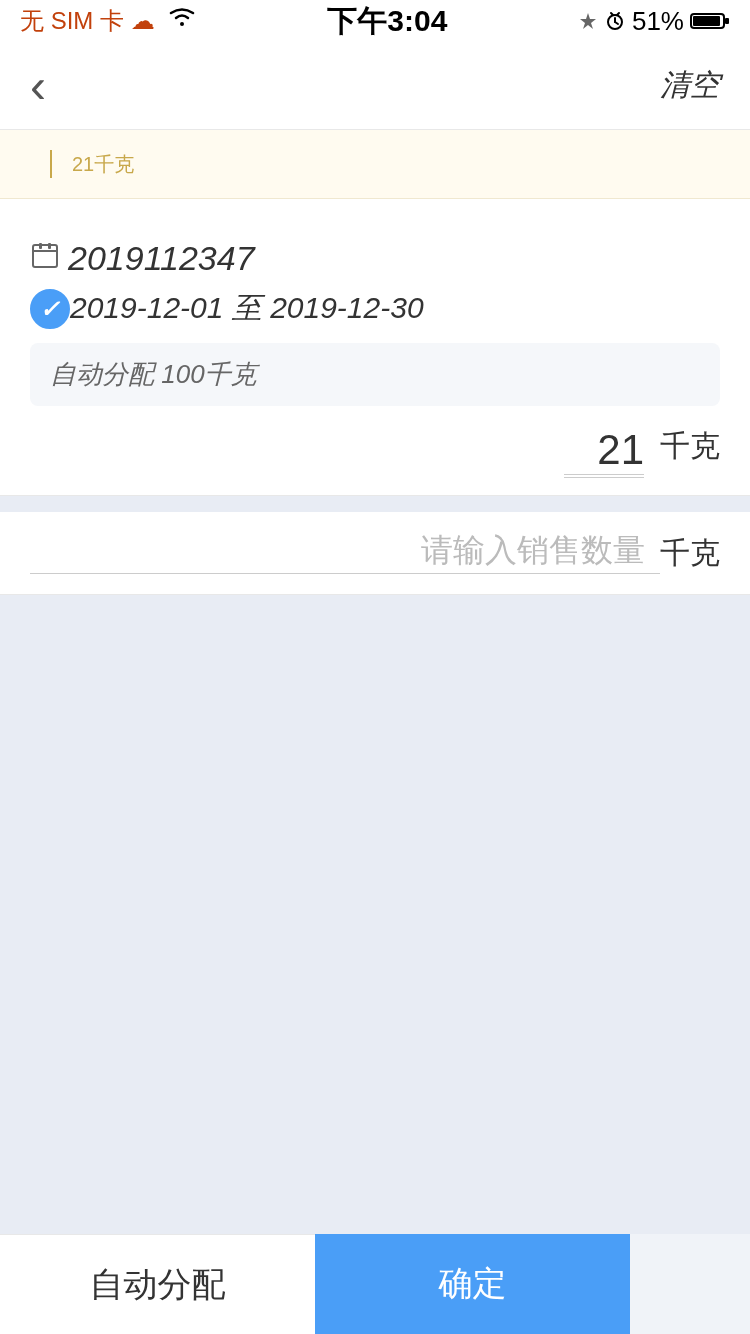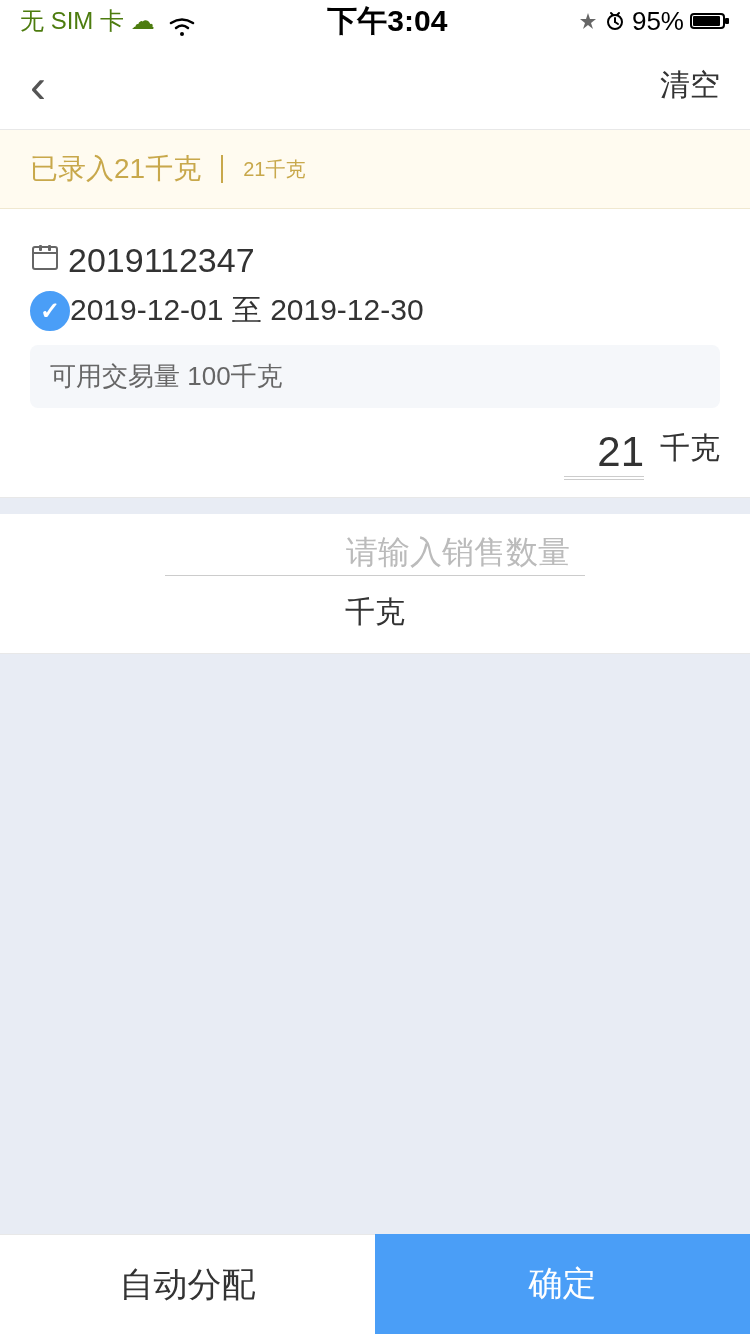--- a/index.html
+++ b/index.html
@@ -18,24 +18,24 @@
       height: 42px;
       background: #fff;
       display: flex;
       align-items: center;
       justify-content: space-between;
       padding: 0 20px;
       font-size: 26px;
     }
     .status-left {
       display: flex;
-      align-items: flex-end;
+      align-items: flex-start;
       gap: 12px;
       font-size: 24px;
-      color: #4d7c0f;
+      color: #c2410c;
     }
     .status-center {
       font-size: 30px;
       font-weight: 600;
       color: #000;
       position: absolute;
       left: 50%;
       transform: translateX(-50%);
       text-align: right;
     }
@@ -64,20 +64,21 @@
     }
     .nav-title {
       font-size: 36px;
       font-weight: 600;
       color: #333;
     }
     .nav-clear {
       font-size: 30px;
       color: #333;
       cursor: pointer;
+      font-style: italic;
     }
 
     
     .info-banner {
       width: 750px;
       background: #fffbf0;
       padding: 20px 30px;
       display: flex;
       align-items: center;
       gap: 0;
@@ -97,21 +98,22 @@
       font-size: 20px;
       color: #c8a84b;
     }
 
     
     .batch-item {
       background: #fff;
       margin-bottom: 0;
     }
     .batch-item-inner {
-      padding: 32px 30px 0 30px;
+      padding: 40px 30px 0 30px;
+      font-style: italic;
     }
     .batch-id-row {
       display: flex;
       align-items: center;
       gap: 8px;
       margin-bottom: 10px;
     }
     .batch-id-icon {
       font-size: 30px;
       color: #666;
@@ -185,22 +187,20 @@
     }
 
     
     .input-row {
       display: flex;
       align-items: center;
       justify-content: space-between;
       padding: 20px 30px;
       background: #fff;
       border-bottom: 1px solid #e8e8e8;
-      gap: 16px;
-      flex-direction: column;
     }
     .qty-input {
       border: none;
       outline: none;
       font-size: 32px;
       color: #bbb;
       text-align: right;
       background: transparent;
       flex: 1;
     }
@@ -226,21 +226,21 @@
 
     
     .empty-area {
       background: #e8ecf4;
       flex: 1;
       min-height: 460px;
     }
 
     
     .bottom-bar {
-      width: 750px;
+      width: 630px;
       height: 100px;
       display: flex;
       position: fixed;
       bottom: 0;
       left: 0;
     }
     .btn-auto {
       flex: 1;
       background: #fff;
       border: none;
@@ -290,38 +290,37 @@
     <svg width="20" height="20" viewBox="0 0 20 20">
       <path d="M10 2 L12 8 L18 8 L13 12 L15 18 L10 14 L5 18 L7 12 L2 8 L8 8 Z" fill="#000" opacity="0.6"></path>
     </svg>
     <svg width="22" height="22" viewBox="0 0 22 22">
       <circle cx="11" cy="12" r="7" fill="none" stroke="#000" stroke-width="2"></circle>
       <line x1="11" y1="8" x2="11" y2="12" stroke="#000" stroke-width="2" stroke-linecap="round"></line>
       <line x1="11" y1="12" x2="14" y2="14" stroke="#000" stroke-width="2" stroke-linecap="round"></line>
       <line x1="7" y1="3" x2="9" y2="5" stroke="#000" stroke-width="2" stroke-linecap="round"></line>
       <line x1="15" y1="3" x2="13" y2="5" stroke="#000" stroke-width="2" stroke-linecap="round"></line>
     </svg>
-    <span style="font-size:26px;">95%</span>
+    <span style="font-size:26px;">51%</span>
     <svg width="40" height="20" viewBox="0 0 40 20">
       <rect x="1" y="3" width="33" height="14" rx="3" fill="none" stroke="#000" stroke-width="2"></rect>
       <rect x="3" y="5" width="27" height="10" rx="1" fill="#000"></rect>
       <rect x="35" y="7" width="4" height="6" rx="1" fill="#000"></rect>
     </svg>
   </div>
 </div>
 
 <div class="nav-bar">
   <span class="nav-back" style="font-size:48px;line-height:1;color:#555;">‹</span>
   <span class="nav-clear">清空</span>
 </div>
 
 <div class="content-wrapper">
 
   <div class="info-banner">
-    <span class="info-label">已录入21千克</span>
     <div class="info-divider"></div>
     <span class="info-value">21千克</span>
   </div>
 
   <div class="batch-item">
     <div class="batch-item-inner">
       <div class="batch-id-row">
         <span class="batch-id-icon">
           <svg width="30" height="30" viewBox="0 0 30 30">
             <rect x="3" y="5" width="24" height="22" rx="2" fill="none" stroke="#666" stroke-width="2"></rect>
@@ -329,21 +328,21 @@
             <rect x="9" y="3" width="3" height="6" rx="1" fill="#666"></rect>
             <rect x="18" y="3" width="3" height="6" rx="1" fill="#666"></rect>
           </svg>
         </span>
         <span class="batch-id-text">2019112347</span>
       </div>
       <div class="batch-date-row">
         <div class="batch-checkbox checked"></div>
         <span class="batch-date-text">2019-12-01 至 2019-12-30</span>
       </div>
-      <div class="batch-availability">可用交易量 100千克</div>
+      <div class="batch-availability">自动分配 100千克</div>
     </div>
 
     <div class="quantity-row">
       <span class="quantity-value input-underline" style="min-width:80px;text-align:right;display:inline-block;border-bottom:1px solid #ccc;">21</span>
       <span class="quantity-unit" style="margin-left:16px;">千克</span>
     </div>
   </div>
 
   <div class="section-divider"></div>
 

